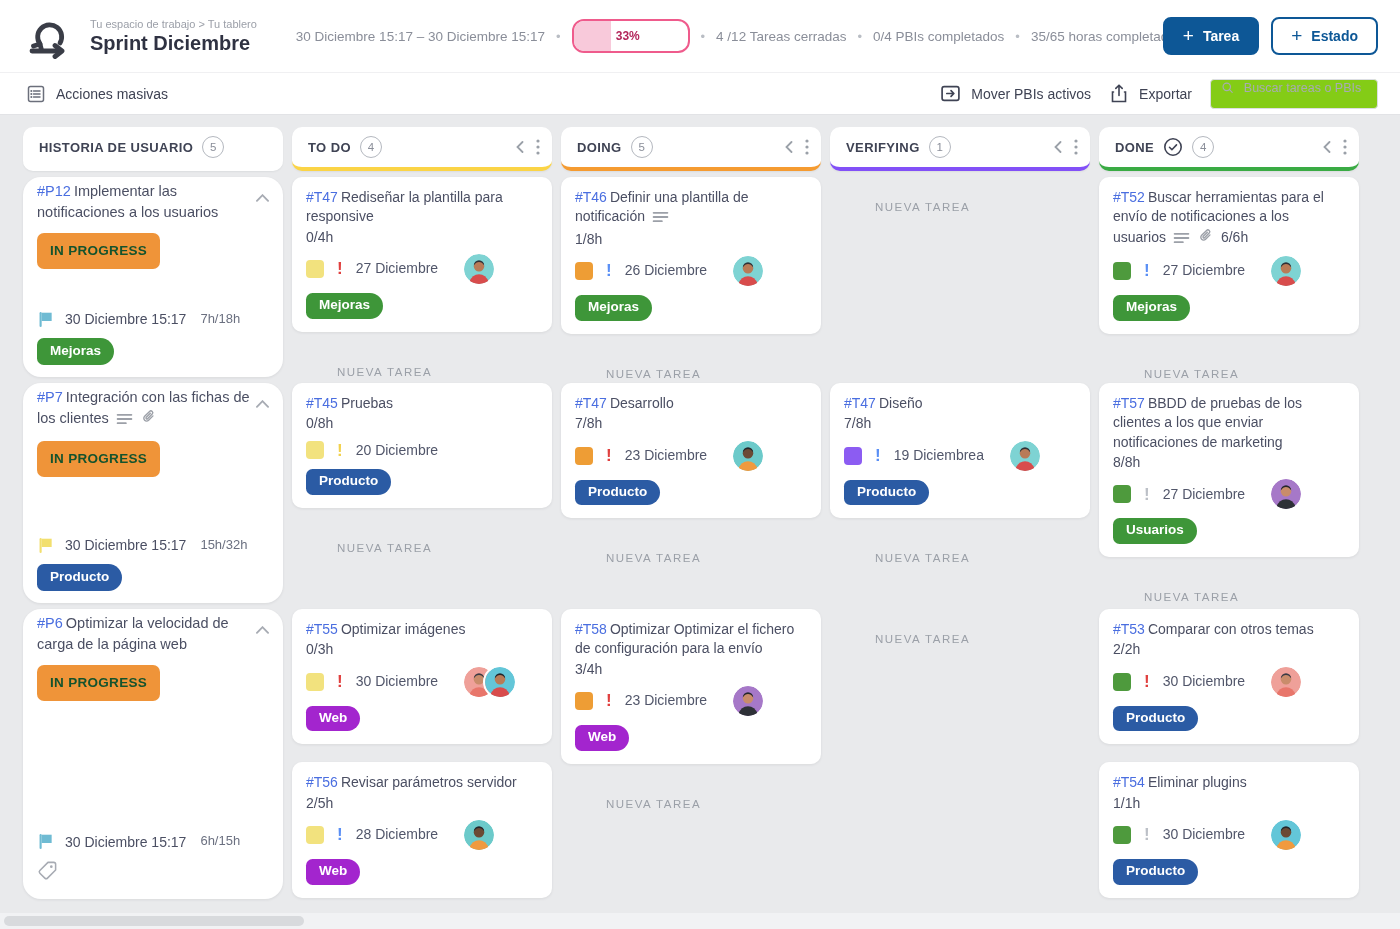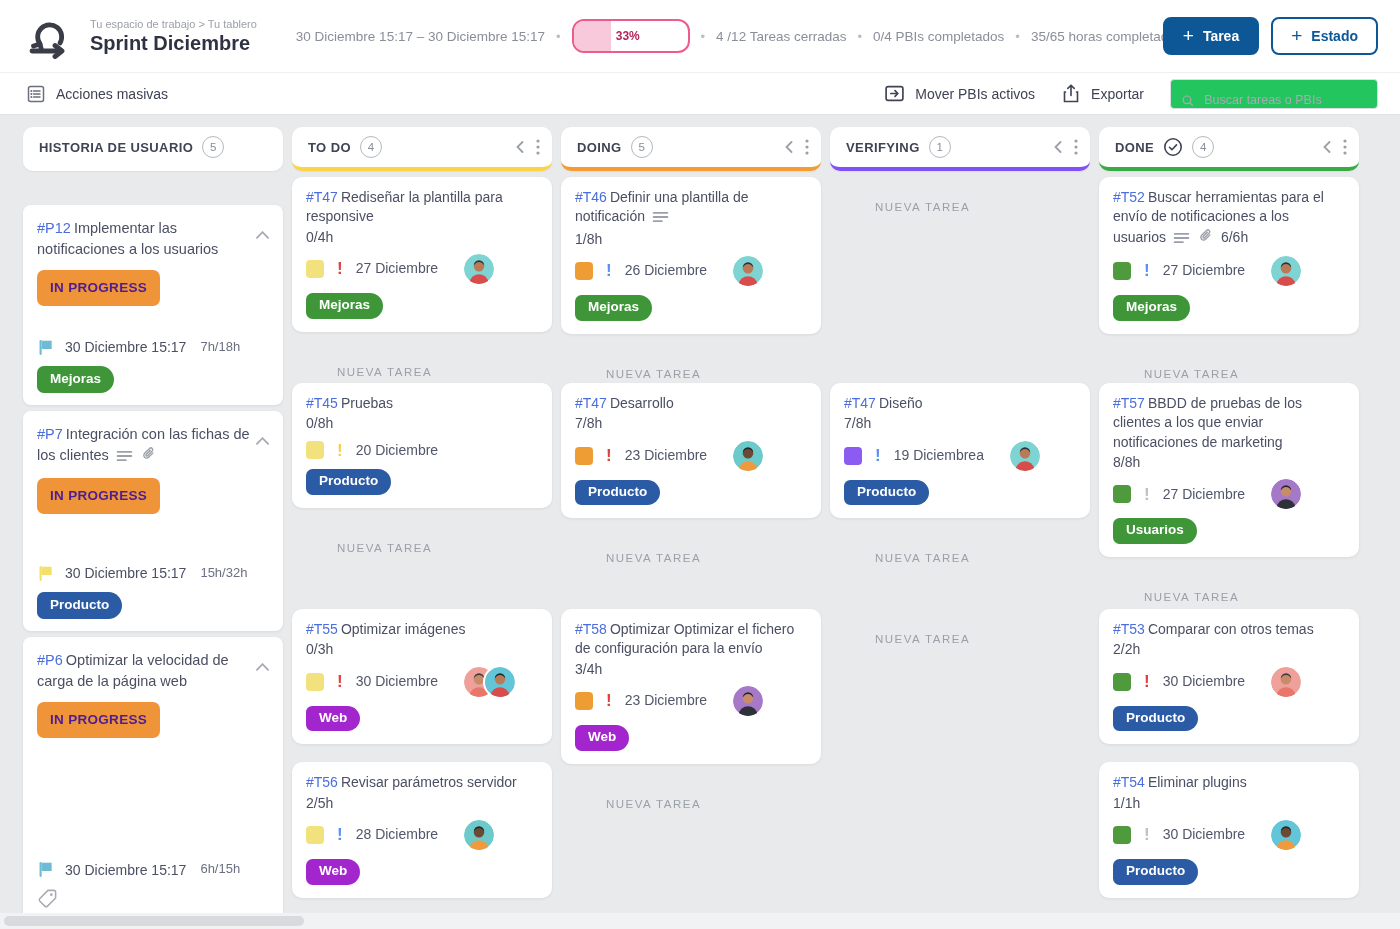--- a/index.html
+++ b/index.html
@@ -29,23 +29,23 @@
   .btn .plus { font-size:19px; font-weight:400; line-height:1; margin-top:-2px; }
   .btn-primary { background:#0D5796; color:#fff; border:2px solid #0D5796; }
   .btn-outline { background:#fff; color:#0D5796; border:2px solid #0D5796; }
 
   
   .toolbar { height:43px; background:#fff; border-top:1px solid #F0F0F2;
     border-bottom:1px solid #E2E3E6; display:flex; align-items:center;
     padding:0 22px 0 26px; gap:12px; color:#3F4354; font-size:14px; }
   .tool-item { display:flex; align-items:center; gap:10px; cursor:pointer; white-space:nowrap; }
   .tool-item svg { display:block; }
-  .toolbar .right { margin-left:auto; display:flex; align-items:center; gap:26px; }
-  .search { width:208px; height:30px; border:1px solid #DCDEE3; border-radius:4px;
-    display:flex; align-items:flex-end; gap:8px; padding:0 10px; background:#22c55e; }
+  .toolbar .right { margin-left:auto; display:flex; align-items:center; gap:18px; }
+  .search { width:168px; height:30px; border:1px solid #DCDEE3; border-radius:4px;
+    display:flex; align-items:flex-start; gap:8px; padding:0 10px; background:#84cc16; }
   .search input { border:none; outline:none; width:100%; font-size:12.5px; color:#3F4354;
     font-family:"Liberation Sans", sans-serif; background:transparent; }
   .search input::placeholder { color:#A7ABB3; }
 
   
   .board-wrap { position:relative; height:814px; background:#E9EAEC; padding:12px 41px 0 23px; }
   .board { display:grid; grid-template-columns:260px 260px 260px 260px 260px;
     grid-template-rows:44px 200px 220px 290px; column-gap:9px; row-gap:6px; }
   .col-head { background:#fff; border-radius:10px; display:flex; align-items:center;
     gap:9px; padding:0 12px 0 16px; border-bottom:4px solid #fff;
@@ -79,27 +79,27 @@
   .date { color:#51566A; white-space:nowrap; }
   .avatars { margin-left:13px; display:flex; }
   .avatar { width:30px; height:30px; border-radius:50%; overflow:hidden; display:block; flex:0 0 auto; }
   .avatar svg { display:block; width:100%; height:100%; }
   .avatar + .avatar { margin-left:-9px; box-shadow:0 0 0 2px #fff; }
   .tagrow { margin-top:9px; }
   .tag { display:inline-block; color:#fff; font-weight:700; font-size:13.5px;
     padding:3px 13px 4px; border-radius:7px 14px 14px 7px; }
 
   
-  .story-card { background:#fff; border-radius:8px; padding:13px 14px 12px;
+  .story-card { background:#fff; border-radius:18px; padding:4px 14px 12px;
     box-shadow:0 1px 3px rgba(25,28,40,.08); display:flex; flex-direction:column;
-    height:100%; font-size:14.5px; color:#4B4F63; line-height:1.45; cursor:pointer;margin-top:28px; }
+    height:100%; font-size:14.5px; color:#4B4F63; line-height:1.45; cursor:pointer; }
   .story-top { display:flex; align-items:flex-start; }
   .story-title { flex:1; }
   .collapse { margin-left:6px; padding-top:6px; cursor:pointer; }
-  .badge { align-self:flex-start; color:#4c1d95; font-weight:700; font-size:13.5px;
+  .badge { align-self:flex-start; color:#14532d; font-weight:700; font-size:13.5px;
     padding:8px 13px; border-radius:7px; margin-top:10px; letter-spacing:.3px; }
   .spacer { flex:1; }
   .flag-row { display:flex; align-items:center; gap:11px; font-size:14px; }
   .flag { width:17px; height:17px; display:flex; }
   .story-hours { color:#6B7080; font-size:13px; margin-left:3px; }
   .story-tagrow { margin-top:9px; }
   .tag-icon-row { margin-top:8px; display:flex; }
 
   
   .scroll-strip { position:absolute; left:0; right:0; bottom:0; height:16px; background:#F1F2F4; }

